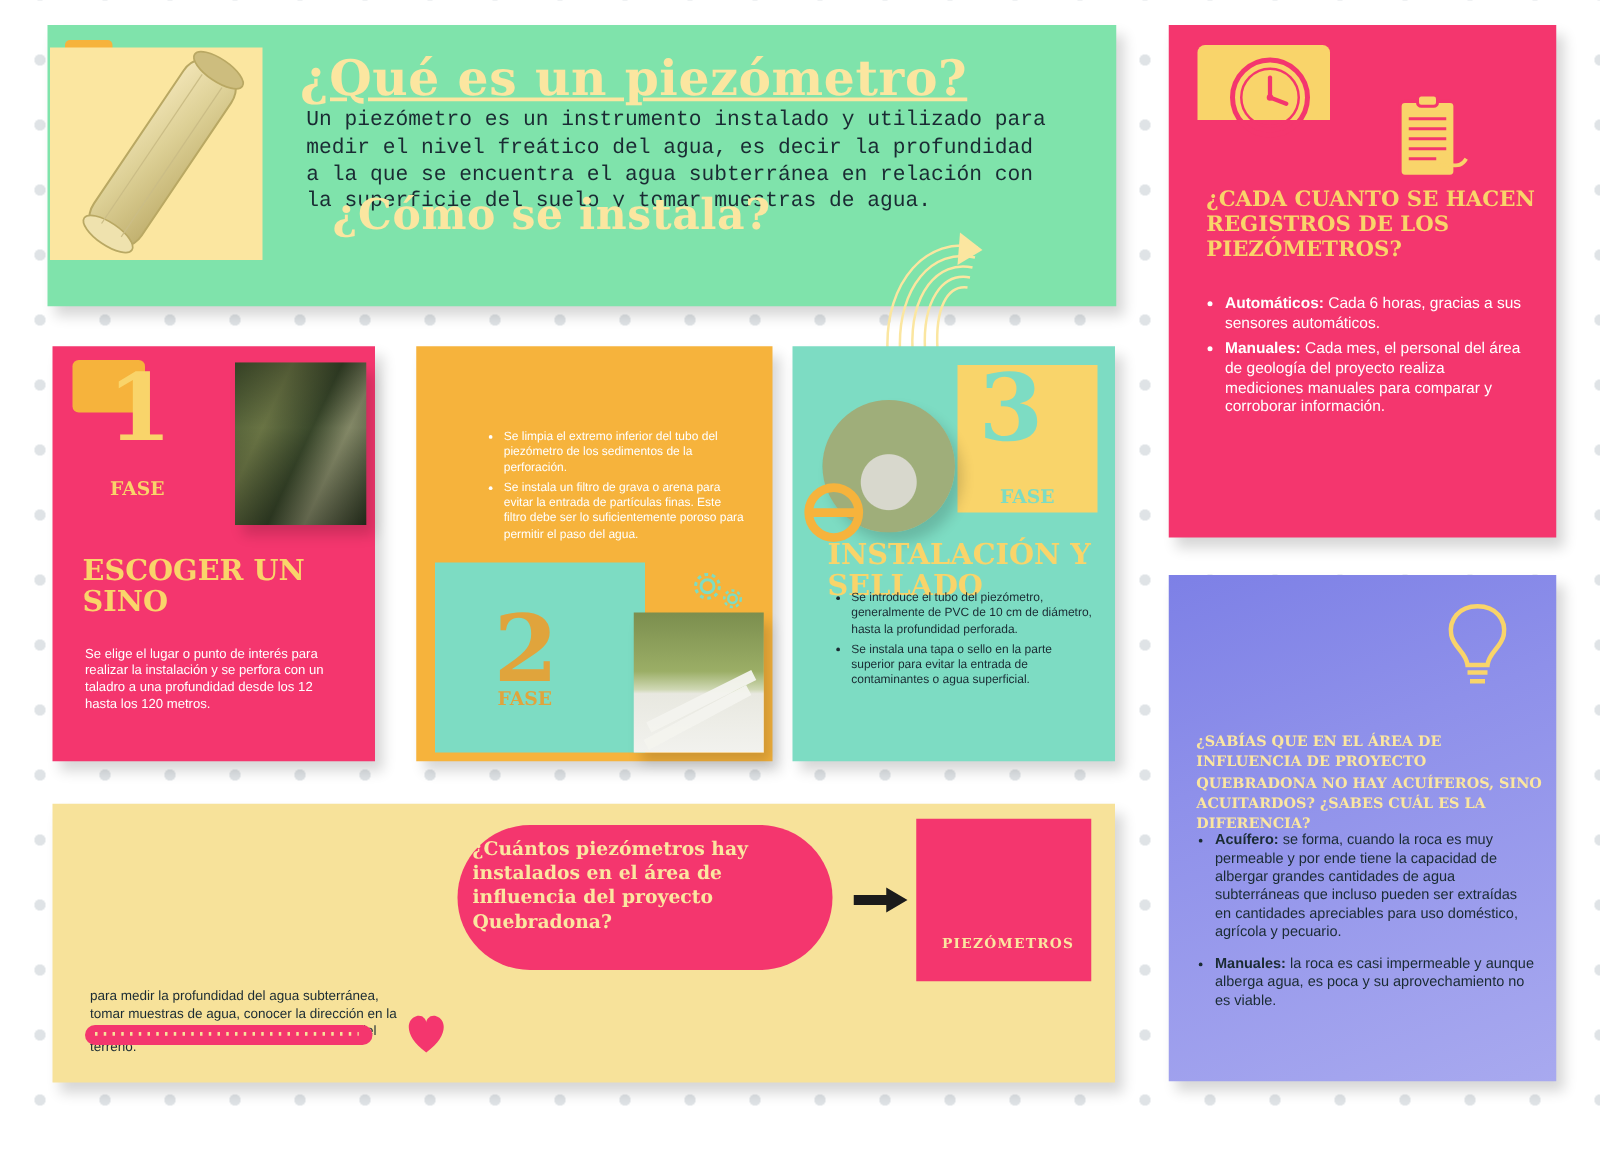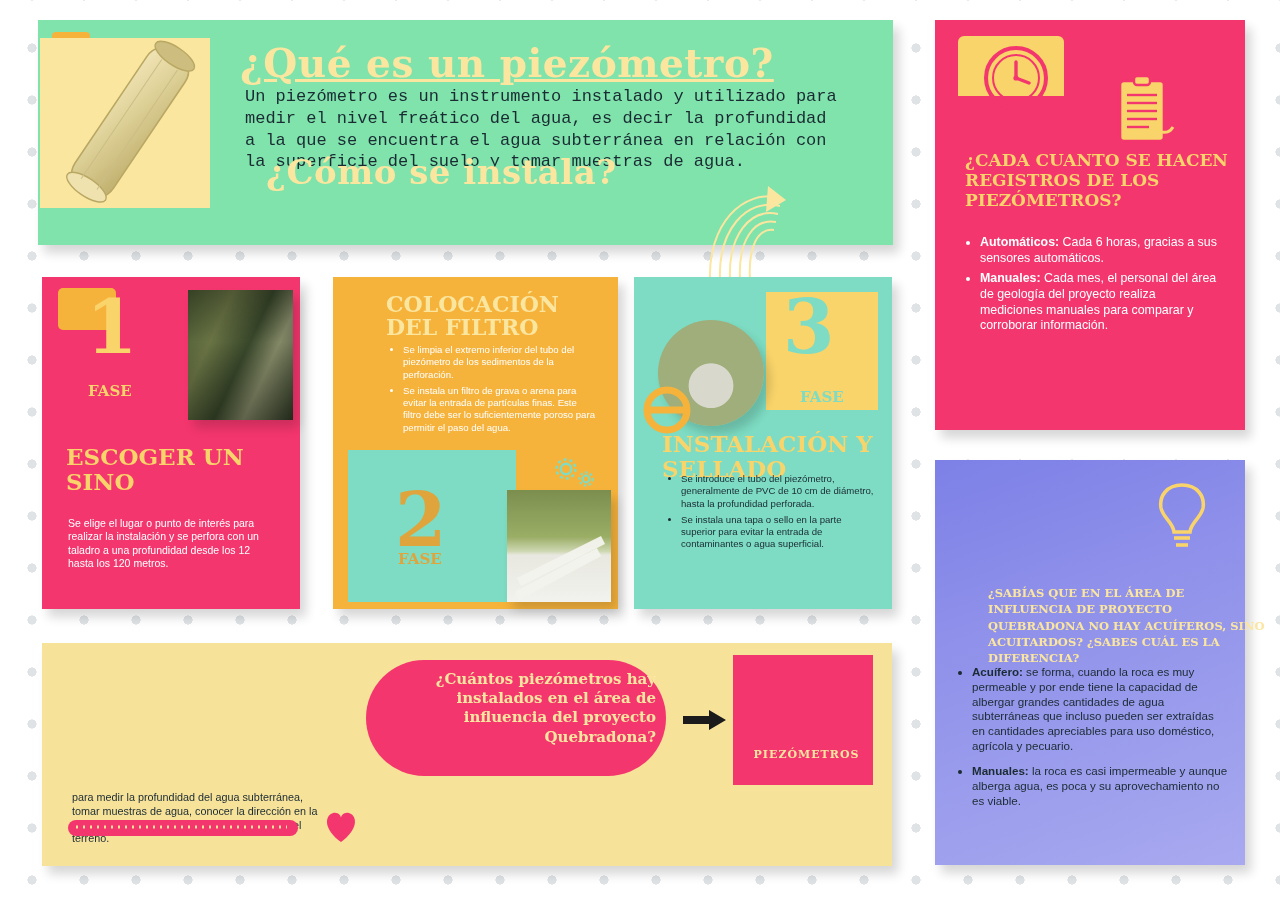--- a/index.html
+++ b/index.html
@@ -128,21 +128,21 @@
   #rpink { left: 935px; top: 20px; width: 310px; height: 410px; }
   #rpink-yellowtab { left: 958px; top: 36px; width: 106px; height: 60px; border-radius: 6px 6px 0 0; }
   #clock { left: 980px; top: 42px; width: 72px; height: 72px; }
   #clipboard { left: 1115px; top: 75px; width: 62px; height: 78px; }
   #rpink-head { left: 965px; top: 150px; width: 266px; font-size: 17px; line-height: 1.18; }
   #rpink-body { left: 965px; top: 235px; width: 255px; font-size: 12.4px; }
 
   
   #rblue { left: 935px; top: 460px; width: 310px; height: 405px; }
   #bulb { left: 1153px; top: 480px; width: 58px; height: 74px; }
-  #rblue-head { left: 957px; top: 585px; width: 280px; font-size: 11.5px; line-height: 1.42; margin-left: 31px; }
+  #rblue-head { left: 957px; top: 585px; width: 280px; font-size: 11.5px; line-height: 1.42; }
   #rblue-body { left: 957px; top: 665px; width: 272px; font-size: 11.6px; }
 
   .white { color: #ffffff; }
 
   
   .photo-a {
     background:
       linear-gradient(180deg, rgba(0,0,0,0.28), rgba(0,0,0,0.05) 40%, rgba(0,0,0,0.3)),
       linear-gradient(115deg,#4a5a33 0%, #6f7a48 28%, #3b4a2c 52%, #8a8f6c 70%, #2f3a24 100%);
   }
@@ -209,21 +209,20 @@
   <div class="card c-orange" id="fase1-orange"></div>
   <div class="card" id="fase1-num">
     <div class="n">1</div>
   </div>
   <div class="card head-yellow" id="fase1-fase">FASE</div>
   <div class="card photo-a shadow" id="fase1-photo"></div>
   <div class="card head-yellow" id="fase1-head">ESCOGER UN SINO</div>
   <div class="card body-text white" id="fase1-body">Se elige el lugar o punto de interés para realizar la instalación y se perfora con un taladro a una profundidad desde los 12 hasta los 120 metros.</div>
 
   <div class="card c-orange shadow" id="fase2"></div>
-  <div class="card head-cream" id="filtro-head">COLOCACIÓN DEL FILTRO</div>
   <div class="card body-text white" id="filtro-body">
     <ul class="bullets">
       <li>Se limpia el extremo inferior del tubo del piezómetro de los sedimentos de la perforación.</li>
       <li>Se instala un filtro de grava o arena para evitar la entrada de partículas finas. Este filtro debe ser lo suficientemente poroso para permitir el paso del agua.</li>
     </ul>
   </div>
   <div class="card c-teal" id="fase2-teal"></div>
   <div class="card" id="fase2-num">
     <div class="n">2</div>
   </div>
@@ -281,21 +280,21 @@
     <svg width="215" height="10" viewBox="0 0 215 10">
       <line x1="2" y1="5" x2="213" y2="5" stroke="#f7e29a" stroke-width="3" stroke-dasharray="2 5"></line>
     </svg>
   </div>
   <div class="card" id="pink-heart">
     <svg width="38" height="36" viewBox="0 0 38 36">
       <path d="M19 34 C 2 22, 2 8, 11 5 C 15.5 3.6, 19 7, 19 10 C 19 7, 22.5 3.6, 27 5 C 36 8, 36 22, 19 34 Z" fill="#f4366e"></path>
     </svg>
   </div>
   <div class="card c-pink" id="pink-bubble"></div>
-  <div class="card head-cream" id="bubble-text" style="text-align:right">¿Cuántos piezómetros hay instalados en el área de influencia del proyecto Quebradona?</div>
+  <div class="card head-cream" id="bubble-text" style="text-align:left">¿Cuántos piezómetros hay instalados en el área de influencia del proyecto Quebradona?</div>
   <div class="card" id="arrow-black">
     <svg width="44" height="24" viewBox="0 0 44 24">
       <path d="M0 8 H26 V2 L43 12 L26 22 V16 H0 Z" fill="#1b1b1b"></path>
     </svg>
   </div>
   <div class="card c-pink" id="count-card"></div>
   <div class="card head-cream" id="count-label" style="text-align:center;letter-spacing:1px">PIEZÓMETROS</div>
 
   <div class="card c-pink shadow" id="rpink"></div>
   <div class="card c-yellow" id="rpink-yellowtab"></div>

